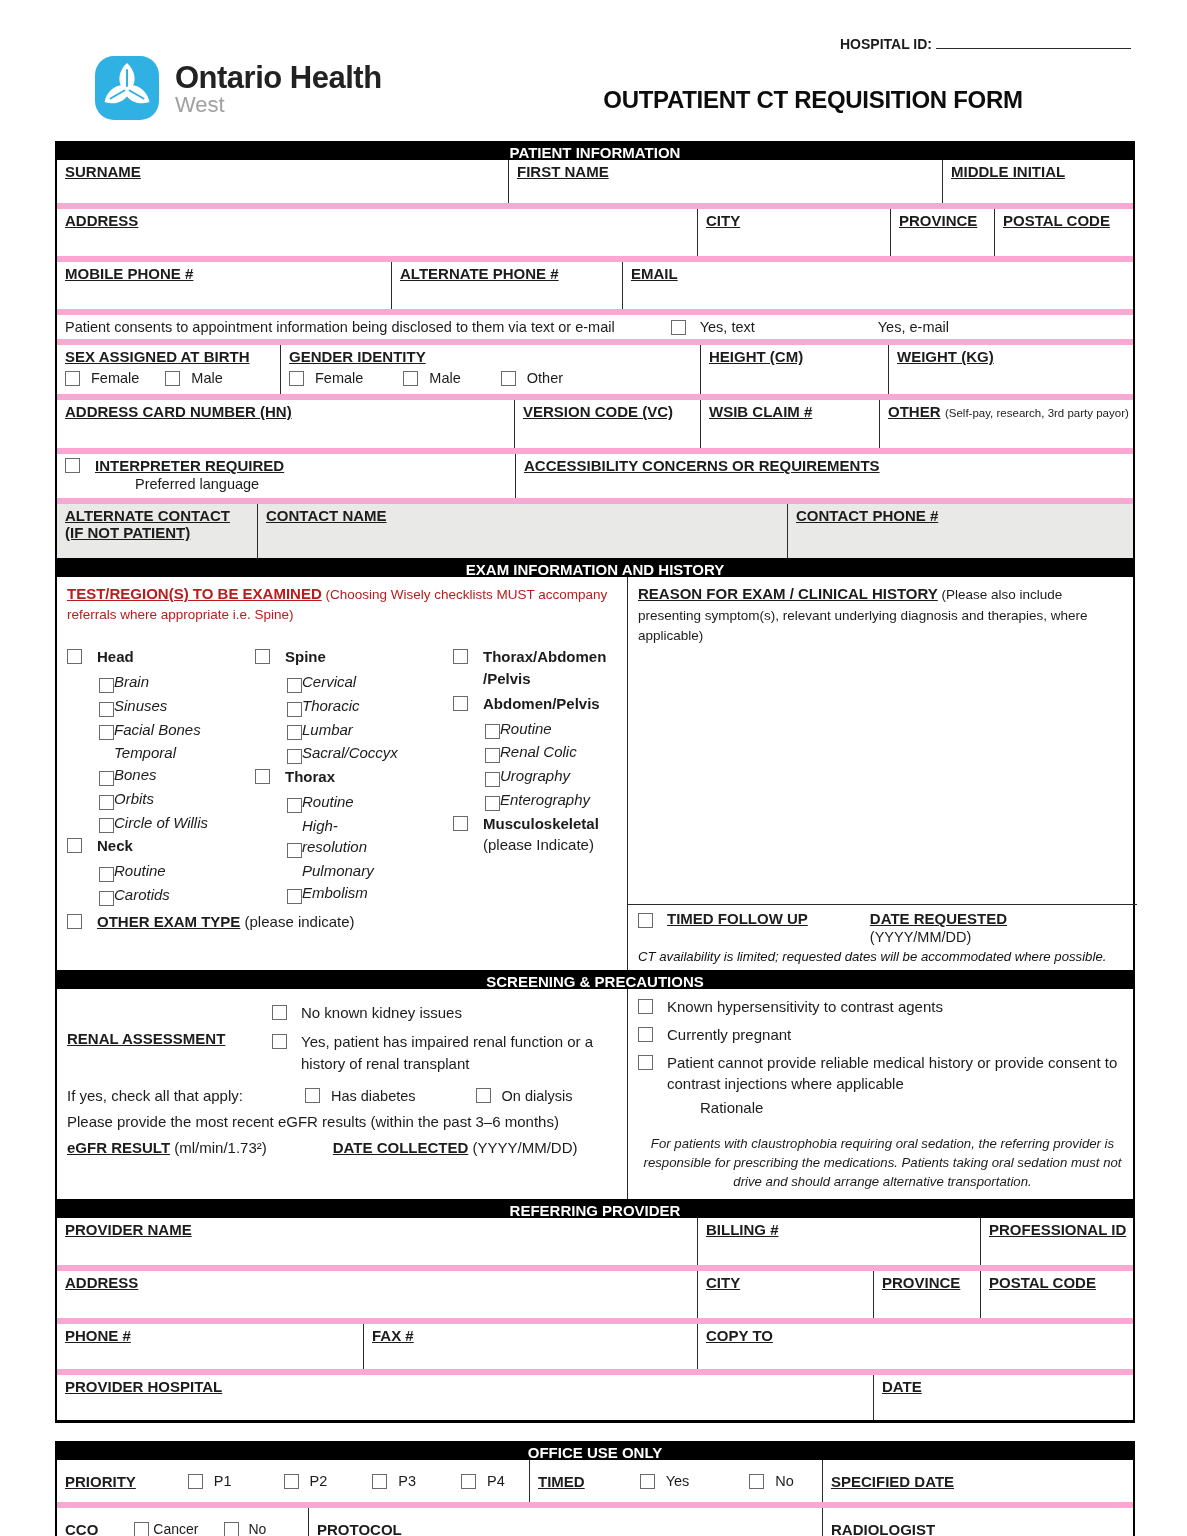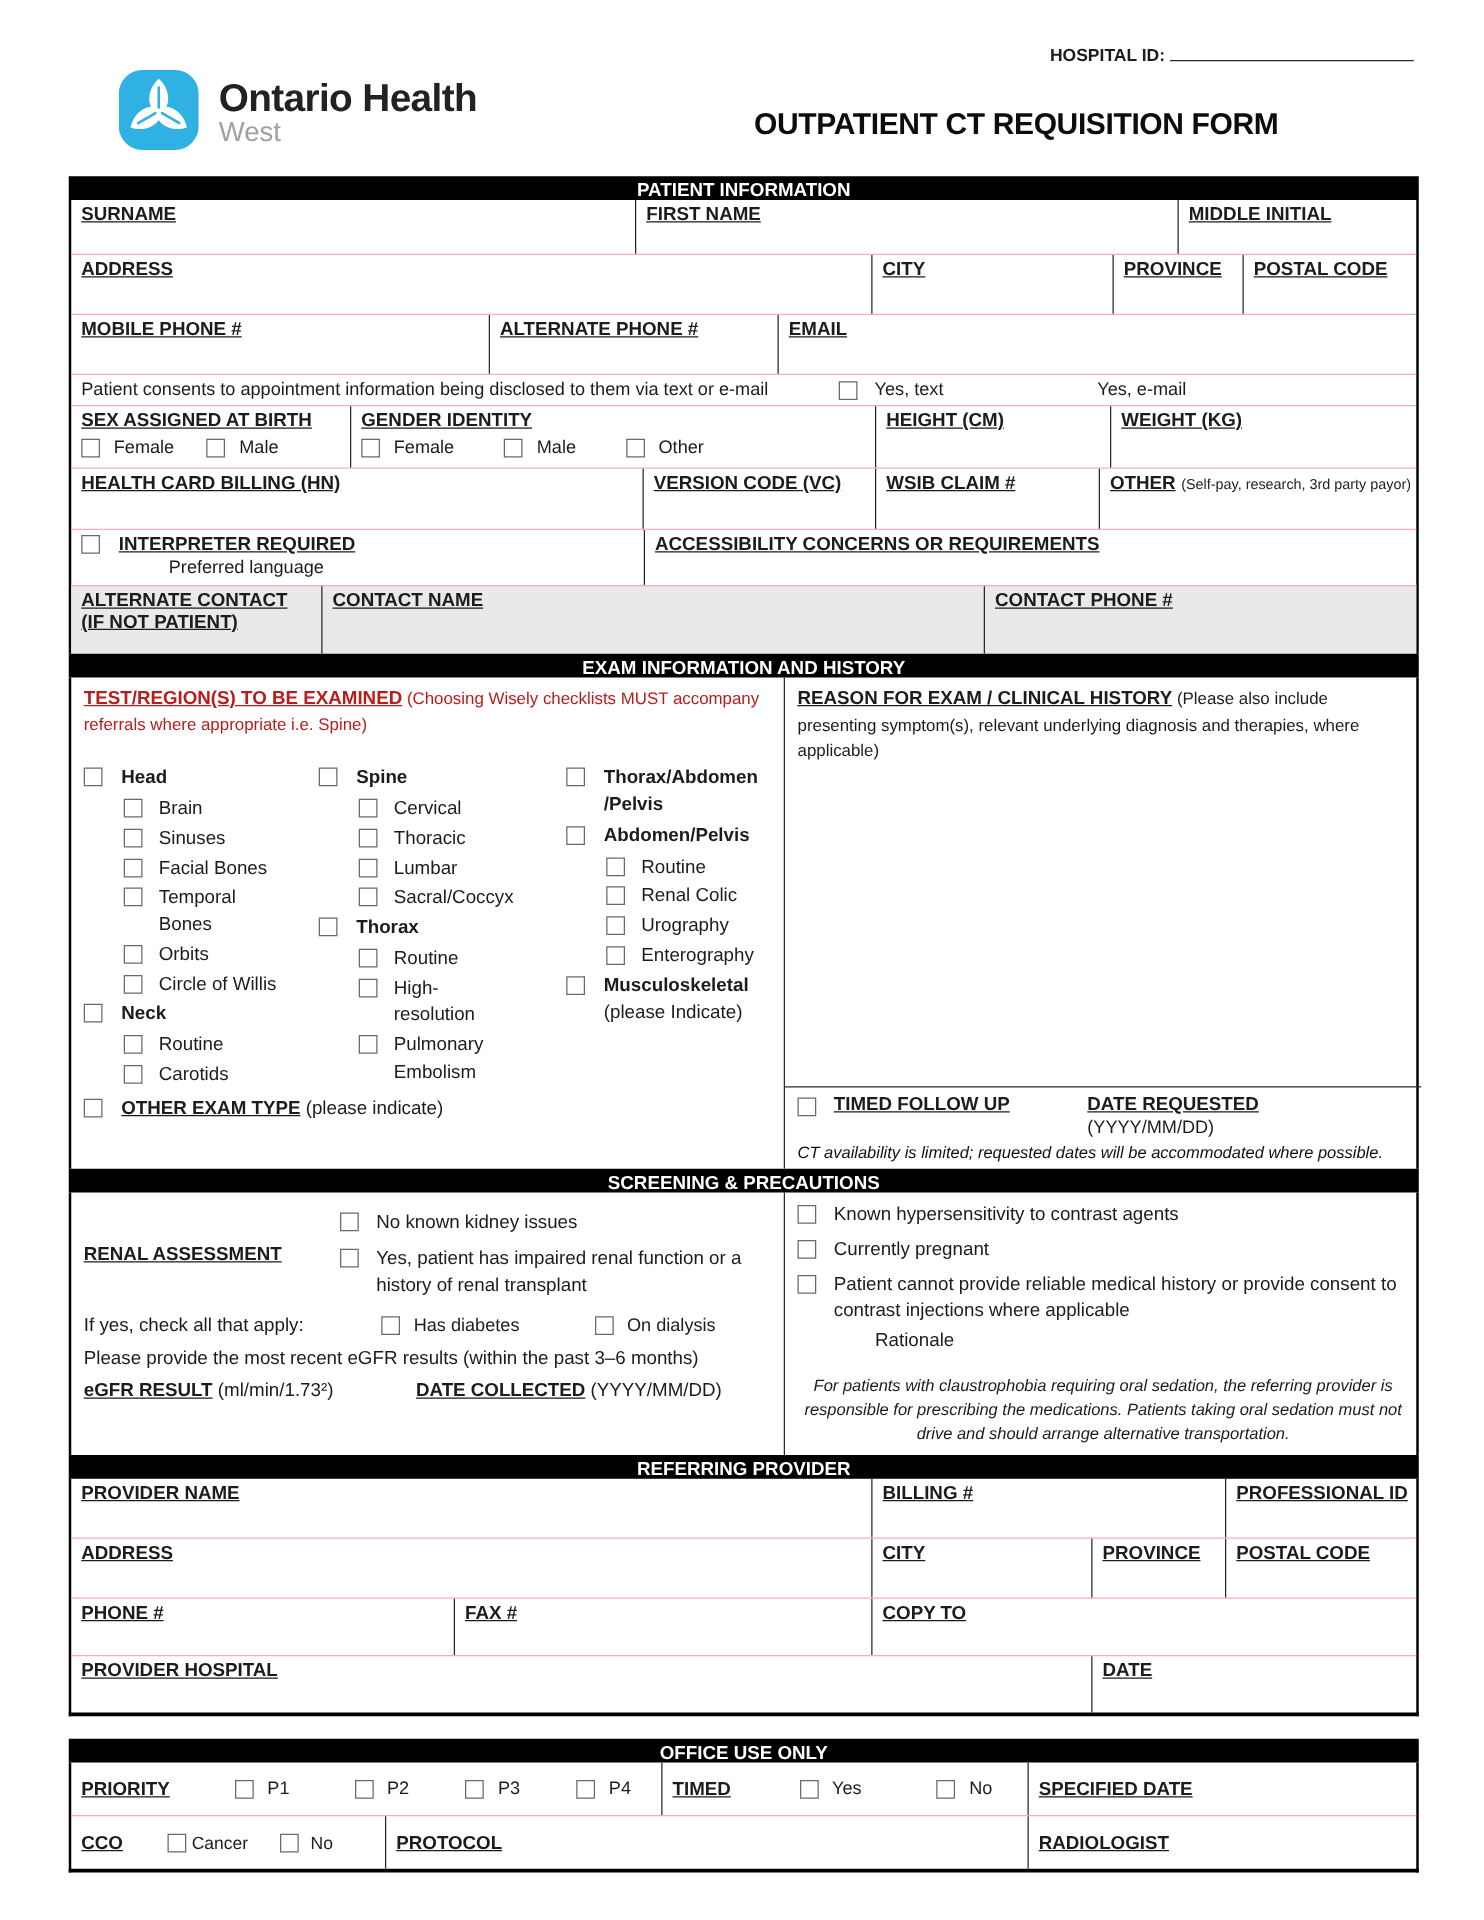--- a/index.html
+++ b/index.html
@@ -16,21 +16,21 @@
   .hospital-id .blank{display:inline-block;width:195px;border-bottom:1.6px solid #2a2a2a;height:14px;margin-left:4px;}
   .logo{position:absolute;left:40px;top:56px;display:flex;align-items:center;}
   .logo-text{margin-left:16px;}
   .logo-brand{font-size:31px;font-weight:bold;color:#222;letter-spacing:-0.5px;line-height:1.0;}
   .logo-region{font-size:22px;color:#a0a0a0;line-height:1.1;}
   .form-title{position:absolute;left:440px;top:86px;width:636px;text-align:center;font-size:24px;font-weight:bold;color:#0d0d0d;letter-spacing:-0.3px;}
 
   
   .bar{background:#000;color:#fff;text-align:center;font-weight:bold;font-size:15px;line-height:23px;height:19px;}
   .tbl{border-left:2px solid #000;border-right:2px solid #000;}
-  .row{display:grid;border-top:1px solid #f9a8d4;}
+  .row{display:grid;border-top:6px solid #f9a8d4;}
   .row.no-top{border-top:none;}
   .cell{border-left:1px solid #2a2a2a;padding:3px 8px;box-sizing:border-box;position:relative;}
   .cell:first-child{border-left:none;}
   .lbl{font-weight:bold;font-size:15px;text-decoration:underline;}
   .xs{font-weight:normal;font-size:11.5px;color:#222;}
   .cb{display:inline-block;width:13px;height:13px;border:1.5px solid #6a6a6a;background:#fff;vertical-align:-2px;flex:none;}
   .opt{display:inline-flex;align-items:center;gap:11px;font-size:14.5px;}
   .grayrow{background:#e9e9e7;}
 
   
@@ -45,21 +45,21 @@
   .pra{grid-template-columns:200px 530px 350px;min-height:54px;}
   .optline{display:flex;align-items:center;margin-top:4px;}
 
   
   .exam-body{grid-template-columns:570px 510px;min-height:393px;}
   .exam-left{padding:6px 10px;}
   .exam-title-note{font-size:13.5px;color:#b91c1c;line-height:1.45;}
   .exam-cols{display:grid;grid-template-columns:188px 198px 168px;margin-top:22px;}
   .grp{display:flex;gap:15px;align-items:flex-start;margin-bottom:3px;font-size:15px;line-height:1.45;}
   .grp .glabel{font-weight:bold;}
-  .sub{display:flex;gap:13px;align-items:flex-start;margin-left:32px;margin-bottom:2px;font-size:15px;line-height:1.45;}
+  .sub{display:flex;align-items:flex-end;margin-left:32px;margin-bottom:2px;font-size:15px;line-height:1.45;font-style:italic;}
   .sub .cb,.grp .cb{margin-top:3px;}
   .w70{max-width:70px;}
   .w80{max-width:80px;}
   .other-exam{position:absolute;left:10px;bottom:40px;display:flex;gap:15px;align-items:center;font-size:15px;}
   .exam-right{padding:0;display:flex;flex-direction:column;}
   .reason{height:327px;box-sizing:border-box;padding:6px 10px;font-size:13.5px;line-height:1.5;}
   .reason .lbl{font-size:15px;}
   .timedrow{border-top:1px solid #2a2a2a;display:flex;align-items:flex-start;padding:5px 10px 2px;gap:14px;}
   .timedrow .dr{margin-left:48px;text-align:left;}
   .avail{padding:1px 10px 4px;font-size:13.2px;font-style:italic;color:#111;}
@@ -192,21 +192,21 @@
           <span class="opt" style="margin-left:40px;">
               <span class="cb"></span>
               <span>Other</span>
             </span>
         </div>
       </div>
       <div class="cell"><span class="lbl">HEIGHT (CM)</span></div>
       <div class="cell"><span class="lbl">WEIGHT (KG)</span></div>
     </div>
     <div class="row prh">
-      <div class="cell"><span class="lbl">HEALTH CARD BILLING (HN)</span></div>
+      <div class="cell"><span class="lbl">ADDRESS CARD NUMBER (HN)</span></div>
       <div class="cell"><span class="lbl">VERSION CODE (VC)</span></div>
       <div class="cell"><span class="lbl">WSIB CLAIM #</span></div>
       <div class="cell"><span class="lbl">OTHER</span> <span class="xs">(Self-pay, research, 3rd party payor)</span></div>
     </div>
     <div class="row pri">
       <div class="cell">
         <div style="display:flex;align-items:center;gap:15px;">
           <span class="cb"></span>
           <span class="lbl">INTERPRETER REQUIRED</span>
         </div>

